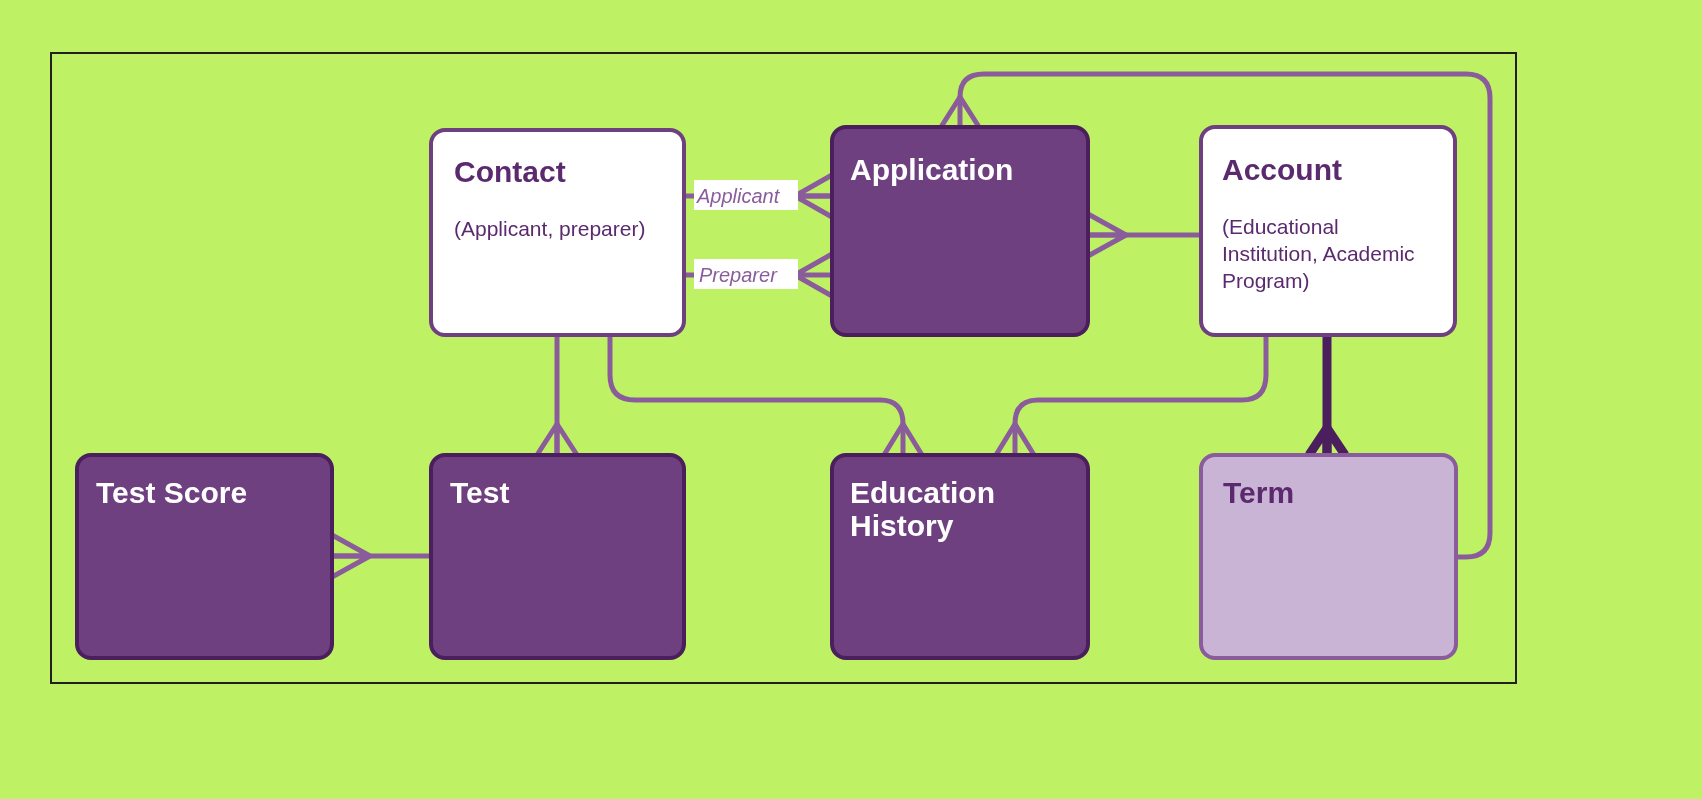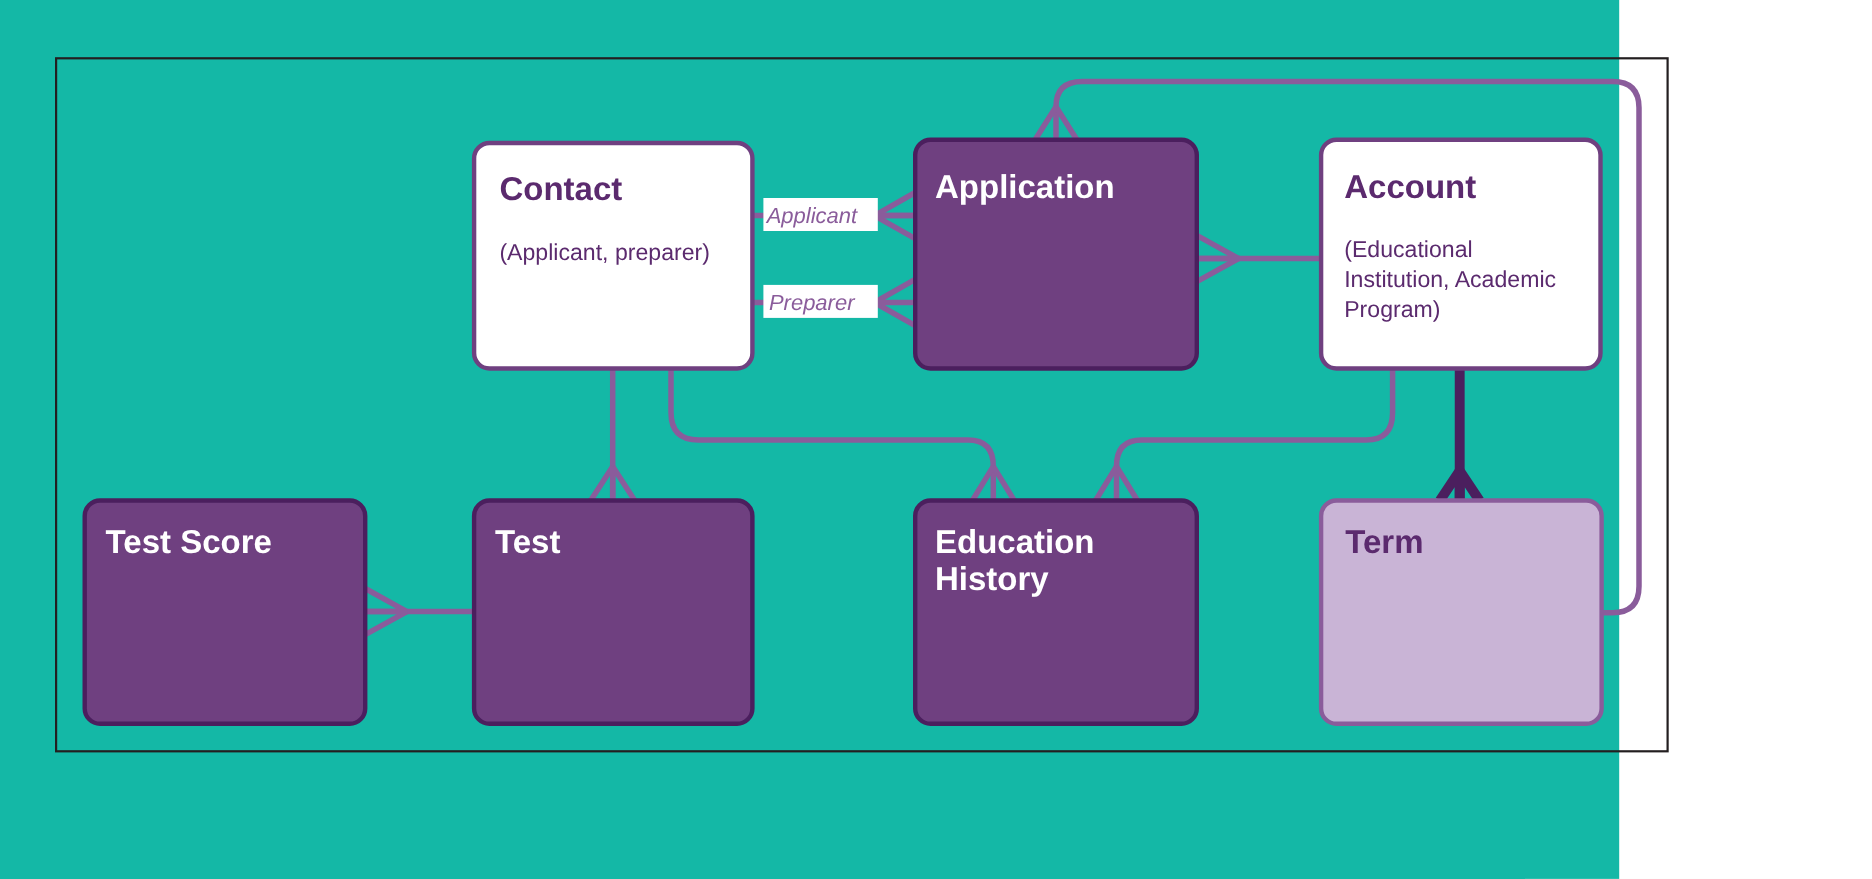--- a/index.html
+++ b/index.html
@@ -8,23 +8,23 @@
     background: #ffffff;
   }
   body {
     width: 1702px;
     height: 799px;
     font-family: "Liberation Sans", sans-serif;
     overflow: hidden;
   }
   #diagram-root {
     position: relative;
-    width: 1472px;
+    width: 1702px;
     height: 799px;
-    background: #14b8a6;
+    background: #bef264;
   }
   svg#erd {
     display: block;
     width: 1702px;
     height: 799px;
   }
   .entity-title {
     font-family: "Liberation Sans", sans-serif;
     font-weight: bold;
     font-size: 30px;

